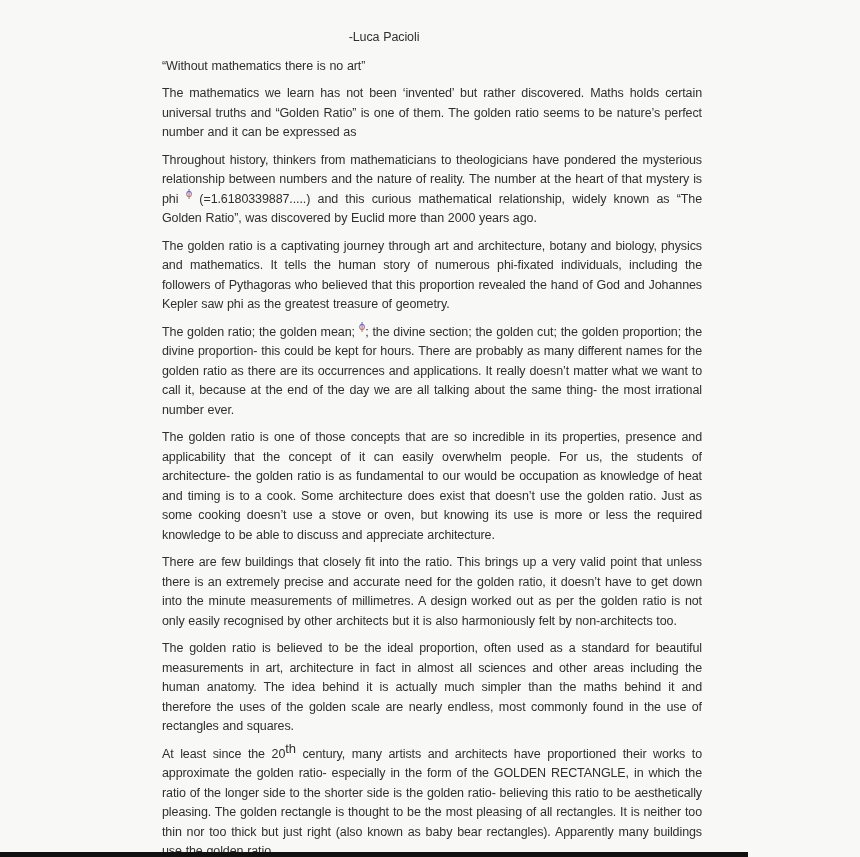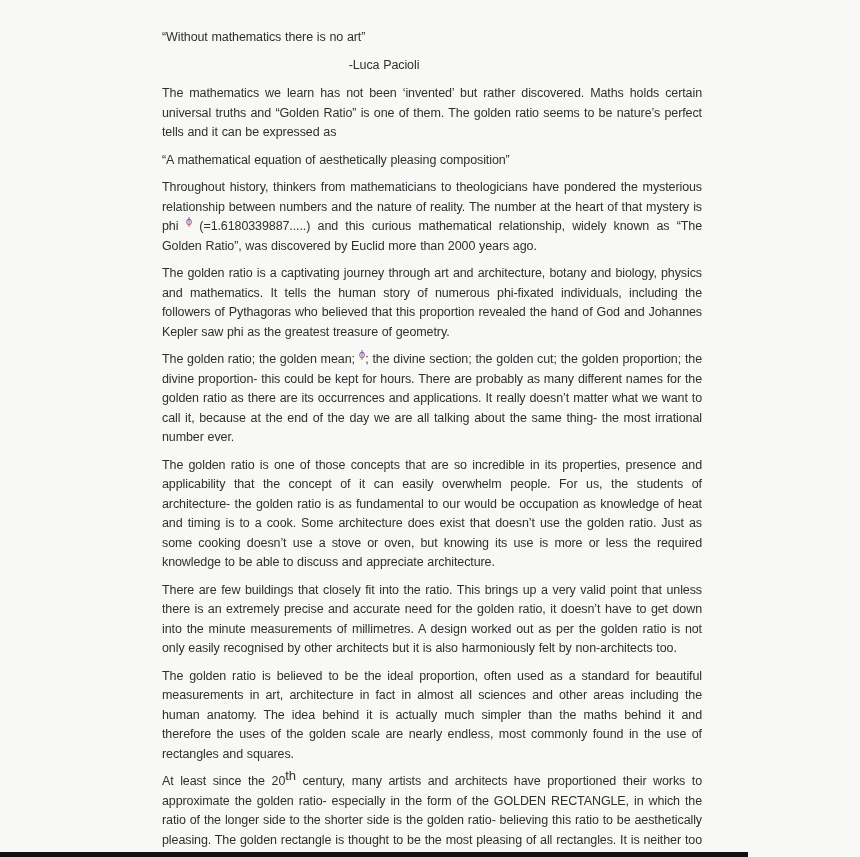--- a/index.html
+++ b/index.html
@@ -64,27 +64,26 @@
     width: 748px;
     background: #111111;
   }
 </style>
 </head>
 <body>
 
 <div class="page">
   <div class="doc-column">
 
+    <p class="line attribution">-Luca Pacioli</p>
+
     <p class="line quote-line">“Without mathematics there is no art”</p>
 
-    <p class="line attribution">-Luca Pacioli</p>
+    <p class="para">The mathematics we learn has not been ‘invented’ but rather discovered. Maths holds certain universal truths and “Golden Ratio” is one of them. The golden ratio seems to be nature’s perfect number and it can be expressed as</p>
 
-    <p class="para">The mathematics we learn has not been ‘invented’ but rather discovered. Maths holds certain universal truths and “Golden Ratio” is one of them. The golden ratio seems to be nature’s perfect tells and it can be expressed as</p>
-
-    <p class="line quote-line">“A mathematical equation of aesthetically pleasing composition”</p>
 
     <p class="para"><span>Throughout history, thinkers from mathematicians to theologicians have pondered the mysterious relationship between numbers and the nature of reality. The number at the heart of that mystery is phi </span><span class="phi">ϕ</span><span> (=1.6180339887.....) and this curious mathematical relationship, widely known as “The Golden Ratio”, was discovered by Euclid more than 2000 years ago.</span></p>
 
     <p class="para">The golden ratio is a captivating journey through art and architecture, botany and biology, physics and mathematics. It tells the human story of numerous phi-fixated individuals, including the followers of Pythagoras who believed that this proportion revealed the hand of God and Johannes Kepler saw phi as the greatest treasure of geometry.</p>
 
     <p class="para"><span>The golden ratio; the golden mean; </span><span class="phi">ϕ</span><span>; the divine section; the golden cut; the golden proportion; the divine proportion- this could be kept for hours. There are probably as many different names for the golden ratio as there are its occurrences and applications. It really doesn’t matter what we want to call it, because at the end of the day we are all talking about the same thing- the most irrational number ever.</span></p>
 
     <p class="para">The golden ratio is one of those concepts that are so incredible in its properties, presence and applicability that the concept of it can easily overwhelm people. For us, the students of architecture- the golden ratio is as fundamental to our would be occupation as knowledge of heat and timing is to a cook. Some architecture does exist that doesn’t use the golden ratio. Just as some cooking doesn’t use a stove or oven, but knowing its use is more or less the required knowledge to be able to discuss and appreciate architecture.</p>
 
     <p class="para">There are few buildings that closely fit into the ratio. This brings up a very valid point that unless there is an extremely precise and accurate need for the golden ratio, it doesn’t have to get down into the minute measurements of millimetres. A design worked out as per the golden ratio is not only easily recognised by other architects but it is also harmoniously felt by non-architects too.</p>

